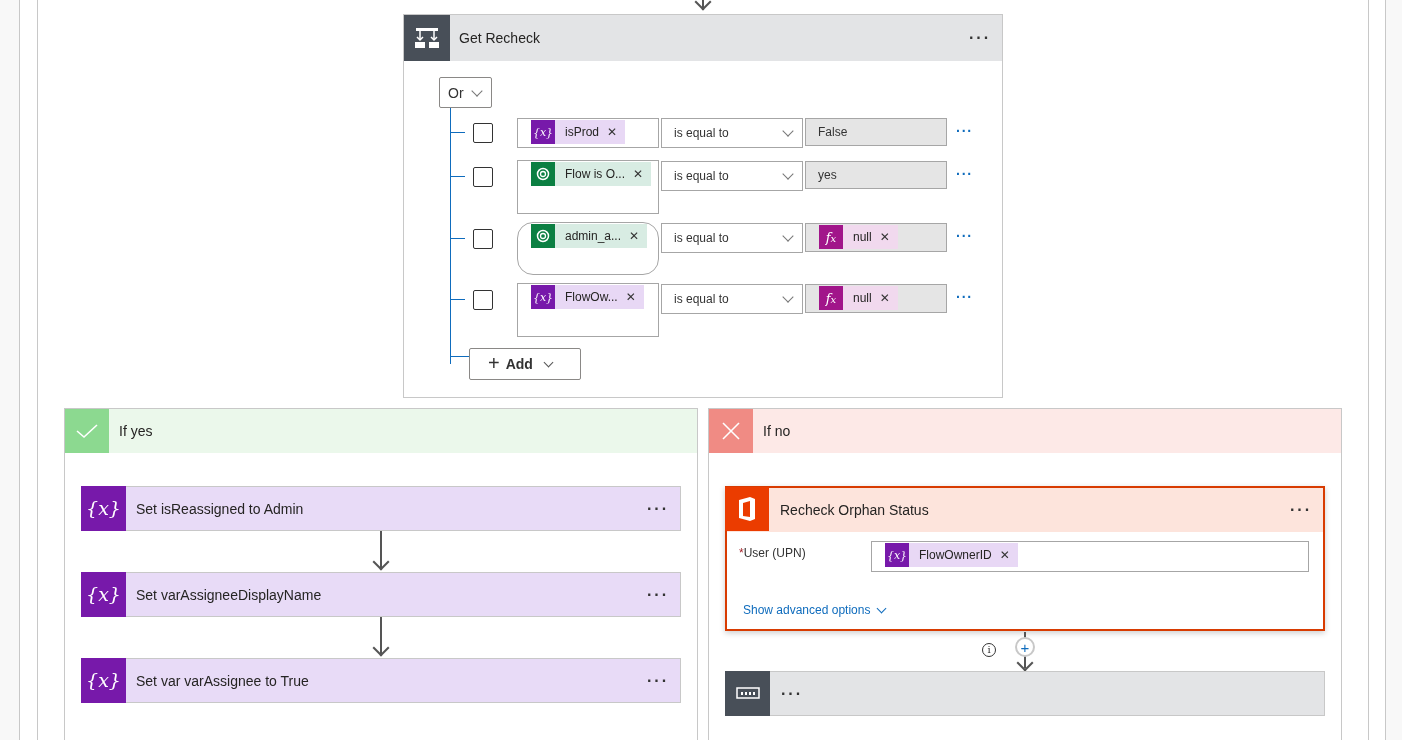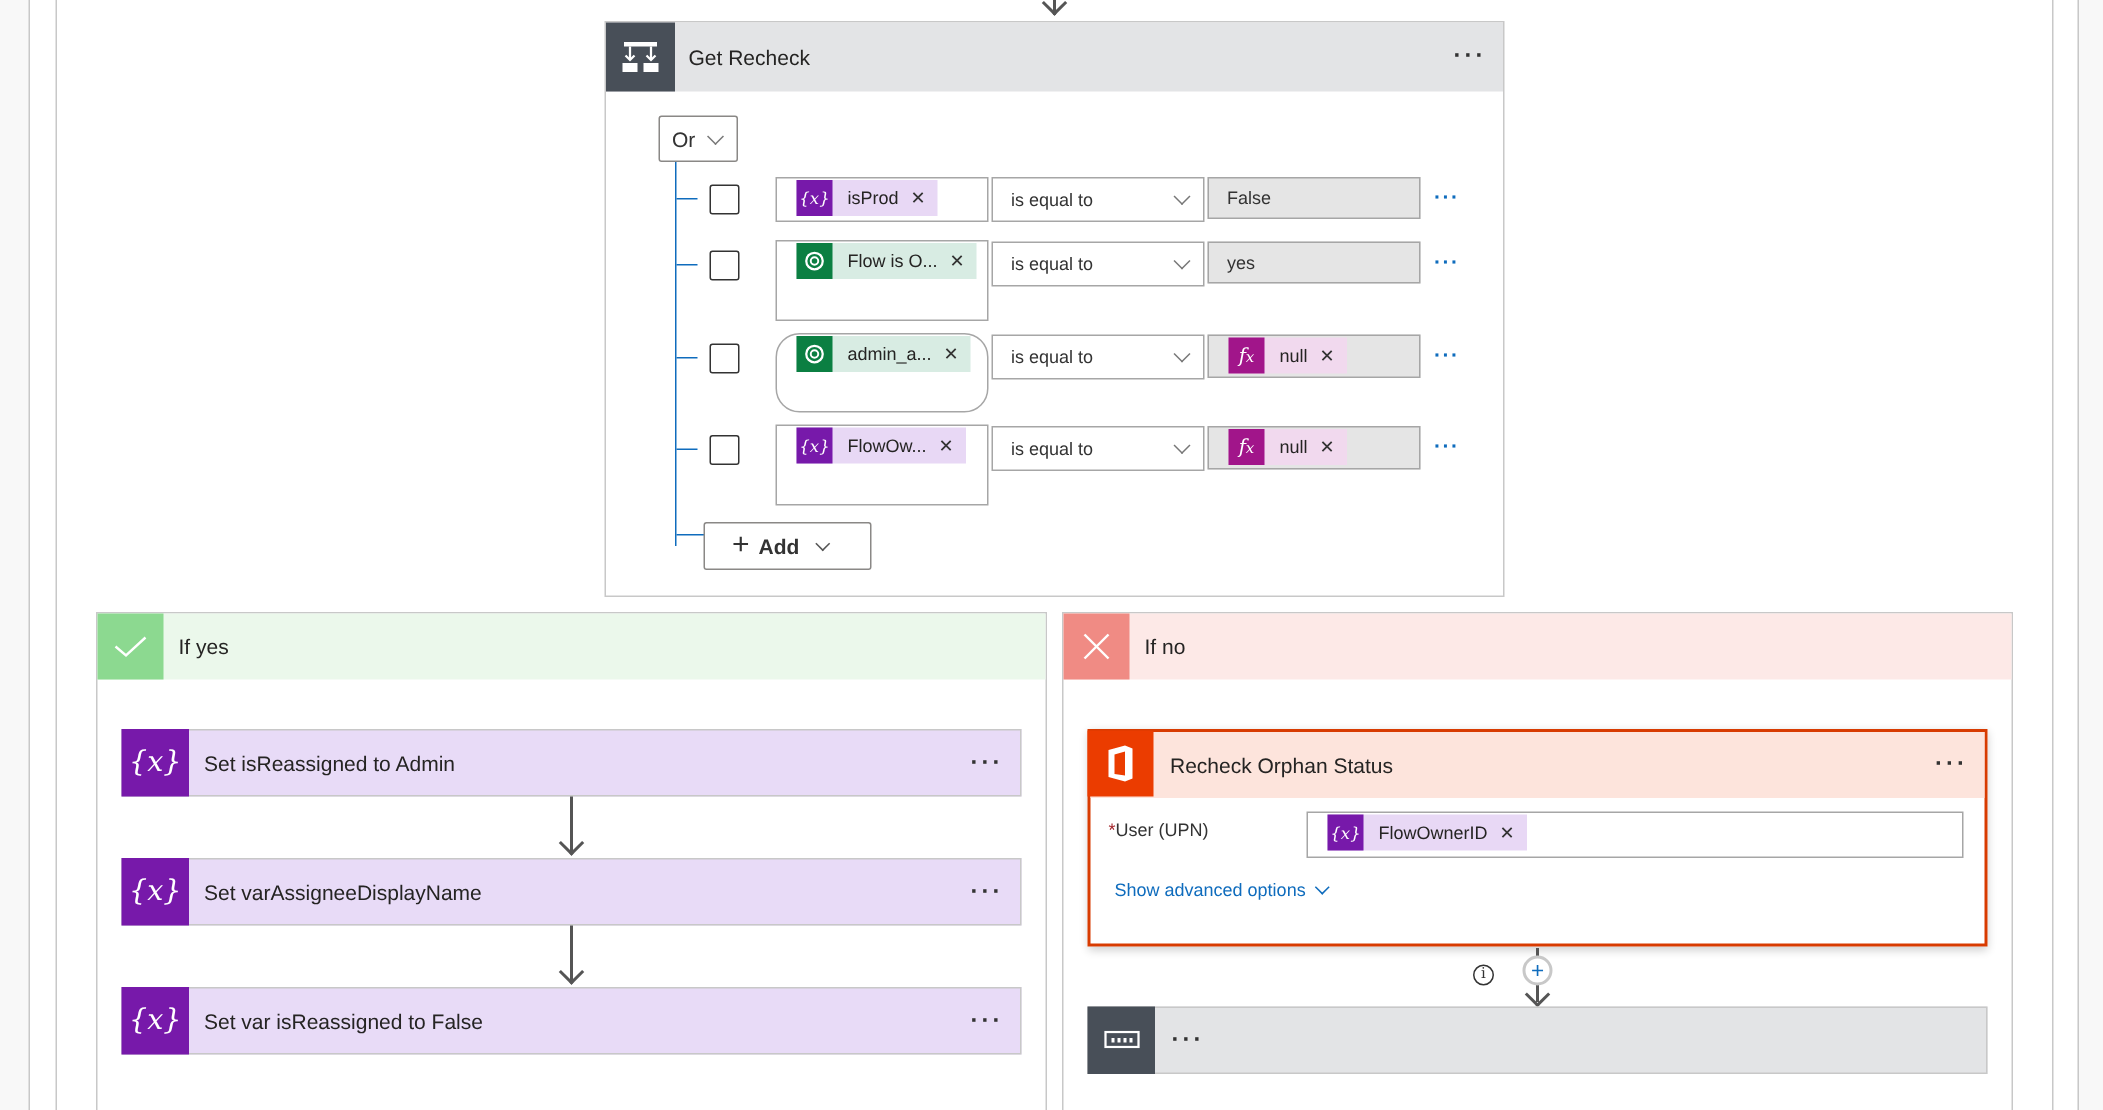--- a/index.html
+++ b/index.html
@@ -225,21 +225,21 @@
 <div class="abs action" style="left:81px; top:572px; width:600px; background:#e8dbf7;">
   <div class="action-icon" style="background:#7719aa;">{x}</div>
   <div class="action-title">Set varAssigneeDisplayName</div>
   <div class="hdr-dots">···</div>
 </div>
 <div class="abs arrow-v" style="left:380px; top:617px; height:38px;"></div>
 <div class="abs arrow-head" style="left:375px; top:642px;"></div>
 
 <div class="abs action" style="left:81px; top:658px; width:600px; background:#e8dbf7;">
   <div class="action-icon" style="background:#7719aa;">{x}</div>
-  <div class="action-title">Set var isReassigned to False</div>
+  <div class="action-title">Set var varAssignee to True</div>
   <div class="hdr-dots">···</div>
 </div>
 
 <div class="abs branch" style="left:708px;">
   <div class="branch-hdr" style="background:#fde9e7;">
     <div class="branch-icon" style="background:#f08b84;">
       <svg width="20" height="20" viewBox="0 0 20 20">
           <line x1="2" y1="2" x2="18" y2="18" stroke="#fff" stroke-width="1.6"></line>
           <line x1="18" y1="2" x2="2" y2="18" stroke="#fff" stroke-width="1.6"></line>
         </svg>
@@ -263,21 +263,21 @@
   </div>
   <div class="abs field-input" style="left:144px; top:53px; width:438px; height:31px;">
     <div class="token" style="background:#e8d8f5;">
       <div class="token-icon" style="background:#7719aa;">{x}</div>
       <div class="token-label">
           <span>FlowOwnerID</span>
           <span class="token-x">✕</span>
         </div>
     </div>
   </div>
-  <div class="abs adv-link" style="left:16px; top:98px;">
+  <div class="abs adv-link" style="left:16px; top:115px;">
     <span>Show advanced options</span>
     <span class="adv-caret"></span>
   </div>
 </div>
 
 <div class="abs arrow-v" style="left:1024px; top:632px; height:36px;"></div>
 <div class="abs info-icon" style="left:982px; top:643px;">i</div>
 <div class="abs plus-circle" style="left:1015px; top:637px;">+</div>
 <div class="abs arrow-head" style="left:1019px; top:657px;"></div>
 

